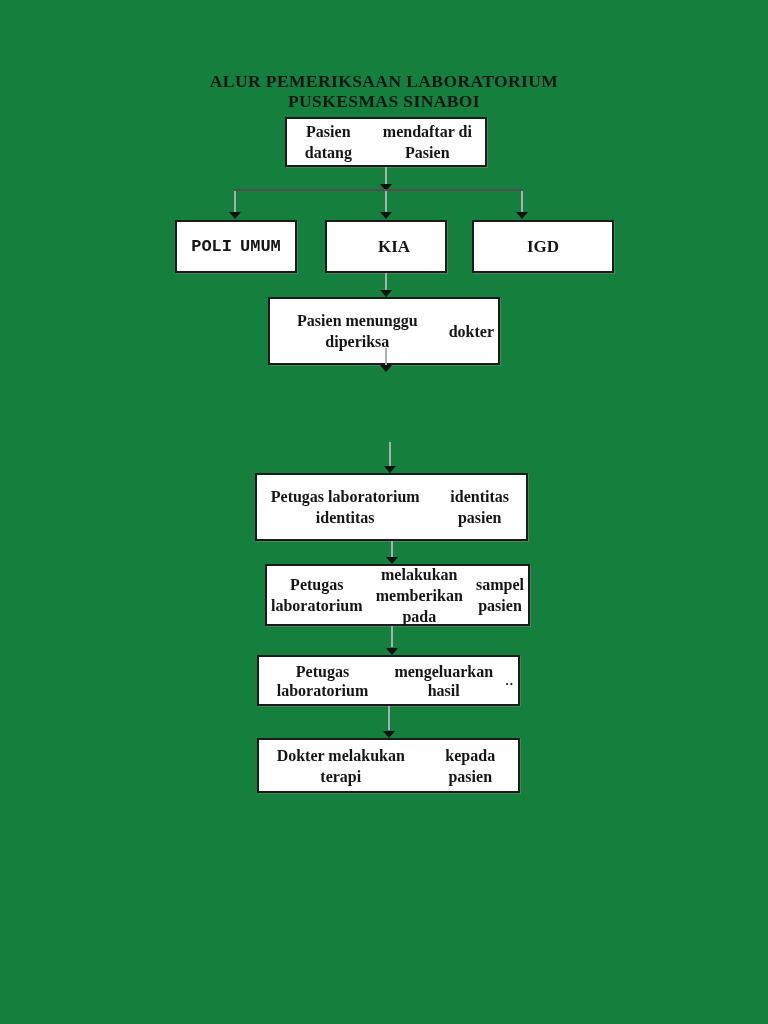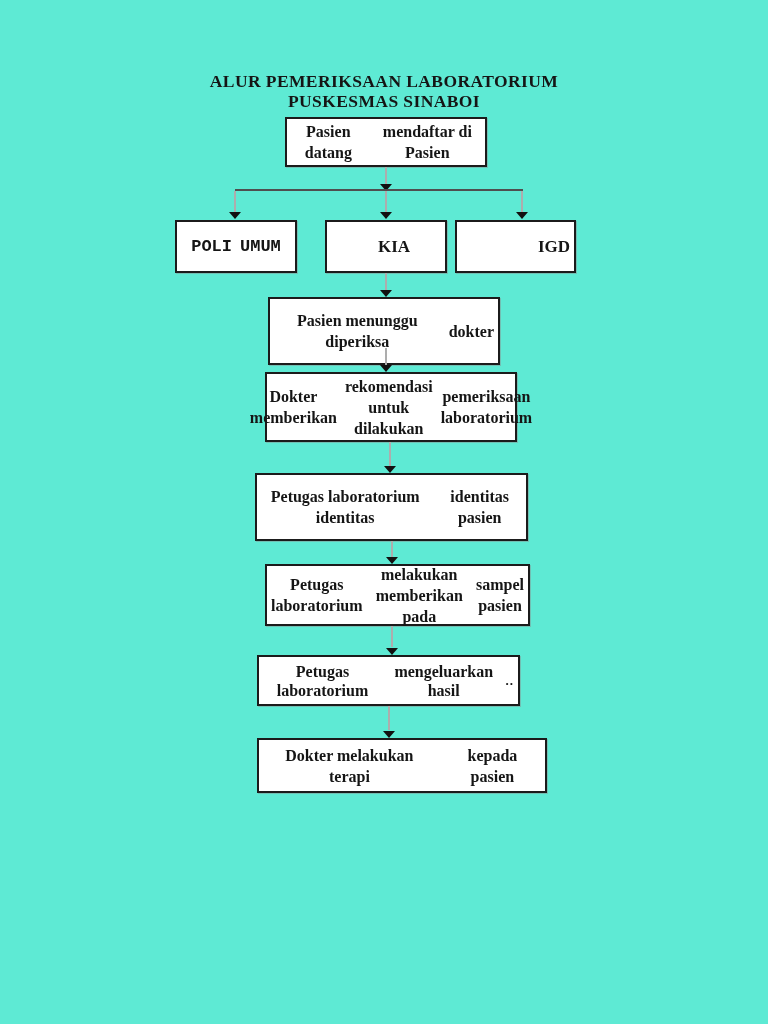--- a/index.html
+++ b/index.html
@@ -1,20 +1,20 @@
 <!DOCTYPE html>
 <html><head>
 <meta charset="utf-8">
 <style>
   html, body { margin: 0; padding: 0; background: #ffffff; }
   .page {
     position: relative;
     width: 768px;
     height: 1024px;
-    background: #5eead4;
+    background: #15803d;
     font-family: "Liberation Serif", serif;
     color: #151515;
     overflow: hidden;
   }
   .title {
     position: absolute;
     left: 0; top: 71px;
     width: 100%;
     text-align: center;
     font-weight: bold;
@@ -87,40 +87,35 @@
   <div class="vline" style="left:521px; top:191px; height:21px;"></div>
   <div class="arrow" style="left:516px; top:212px;"></div>
 
   <div class="node branch" style="left:175px; top:220px; width:122px; height:53px;font-family:Liberation Mono, monospace;">
     <span class="nline">POLI</span>
     <span class="nline">UMUM</span>
   </div>
   <div class="node branch" style="left:325px; top:220px; width:122px; height:53px;padding-left:16px;">
     <span class="nline">KIA</span>
   </div>
-  <div class="node branch" style="left:455px; top:220px; width:121px; height:53px;justify-content:flex-end;">
+  <div class="node branch" style="left:472px; top:220px; width:142px; height:53px;">
     <span class="nline">IGD</span>
   </div>
 
   <div class="vline" style="left:385px; top:273px; height:17px;"></div>
   <div class="arrow" style="left:380px; top:290px;"></div>
 
   <div class="node" style="left:268px; top:297px; width:232px; height:68px;">
     <span class="nline">Pasien menunggu diperiksa</span>
     <span class="nline">dokter</span>
   </div>
 
   <div class="vline" style="left:385px; top:348px; height:17px;"></div>
   <div class="arrow" style="left:380px; top:365px;"></div>
 
-  <div class="node" style="left:265px; top:372px; width:252px; height:70px;">
-    <span class="nline">Dokter memberikan</span>
-    <span class="nline">rekomendasi untuk dilakukan</span>
-    <span class="nline">pemeriksaan laboratorium</span>
-  </div>
 
   <div class="vline" style="left:389px; top:442px; height:24px;"></div>
   <div class="arrow" style="left:384px; top:466px;"></div>
 
   <div class="node" style="left:255px; top:473px; width:273px; height:68px;">
     <span class="nline">Petugas laboratorium identitas</span>
     <span class="nline">identitas pasien</span>
   </div>
 
   <div class="vline" style="left:391px; top:541px; height:16px;"></div>
@@ -137,18 +132,18 @@
 
   <div class="node" style="left:257px; top:655px; width:263px; height:51px; line-height:19px;">
     <span class="nline">Petugas laboratorium</span>
     <span class="nline">mengeluarkan hasil</span>
     <span class="nline dots">..</span>
   </div>
 
   <div class="vline" style="left:388px; top:706px; height:24px;"></div>
   <div class="arrow" style="left:383px; top:731px;"></div>
 
-  <div class="node" style="left:257px; top:738px; width:290px; height:55px;">
+  <div class="node" style="left:257px; top:738px; width:263px; height:55px;">
     <span class="nline">Dokter melakukan terapi</span>
     <span class="nline">kepada pasien</span>
   </div>
 
 </div>
 
 </body></html>

